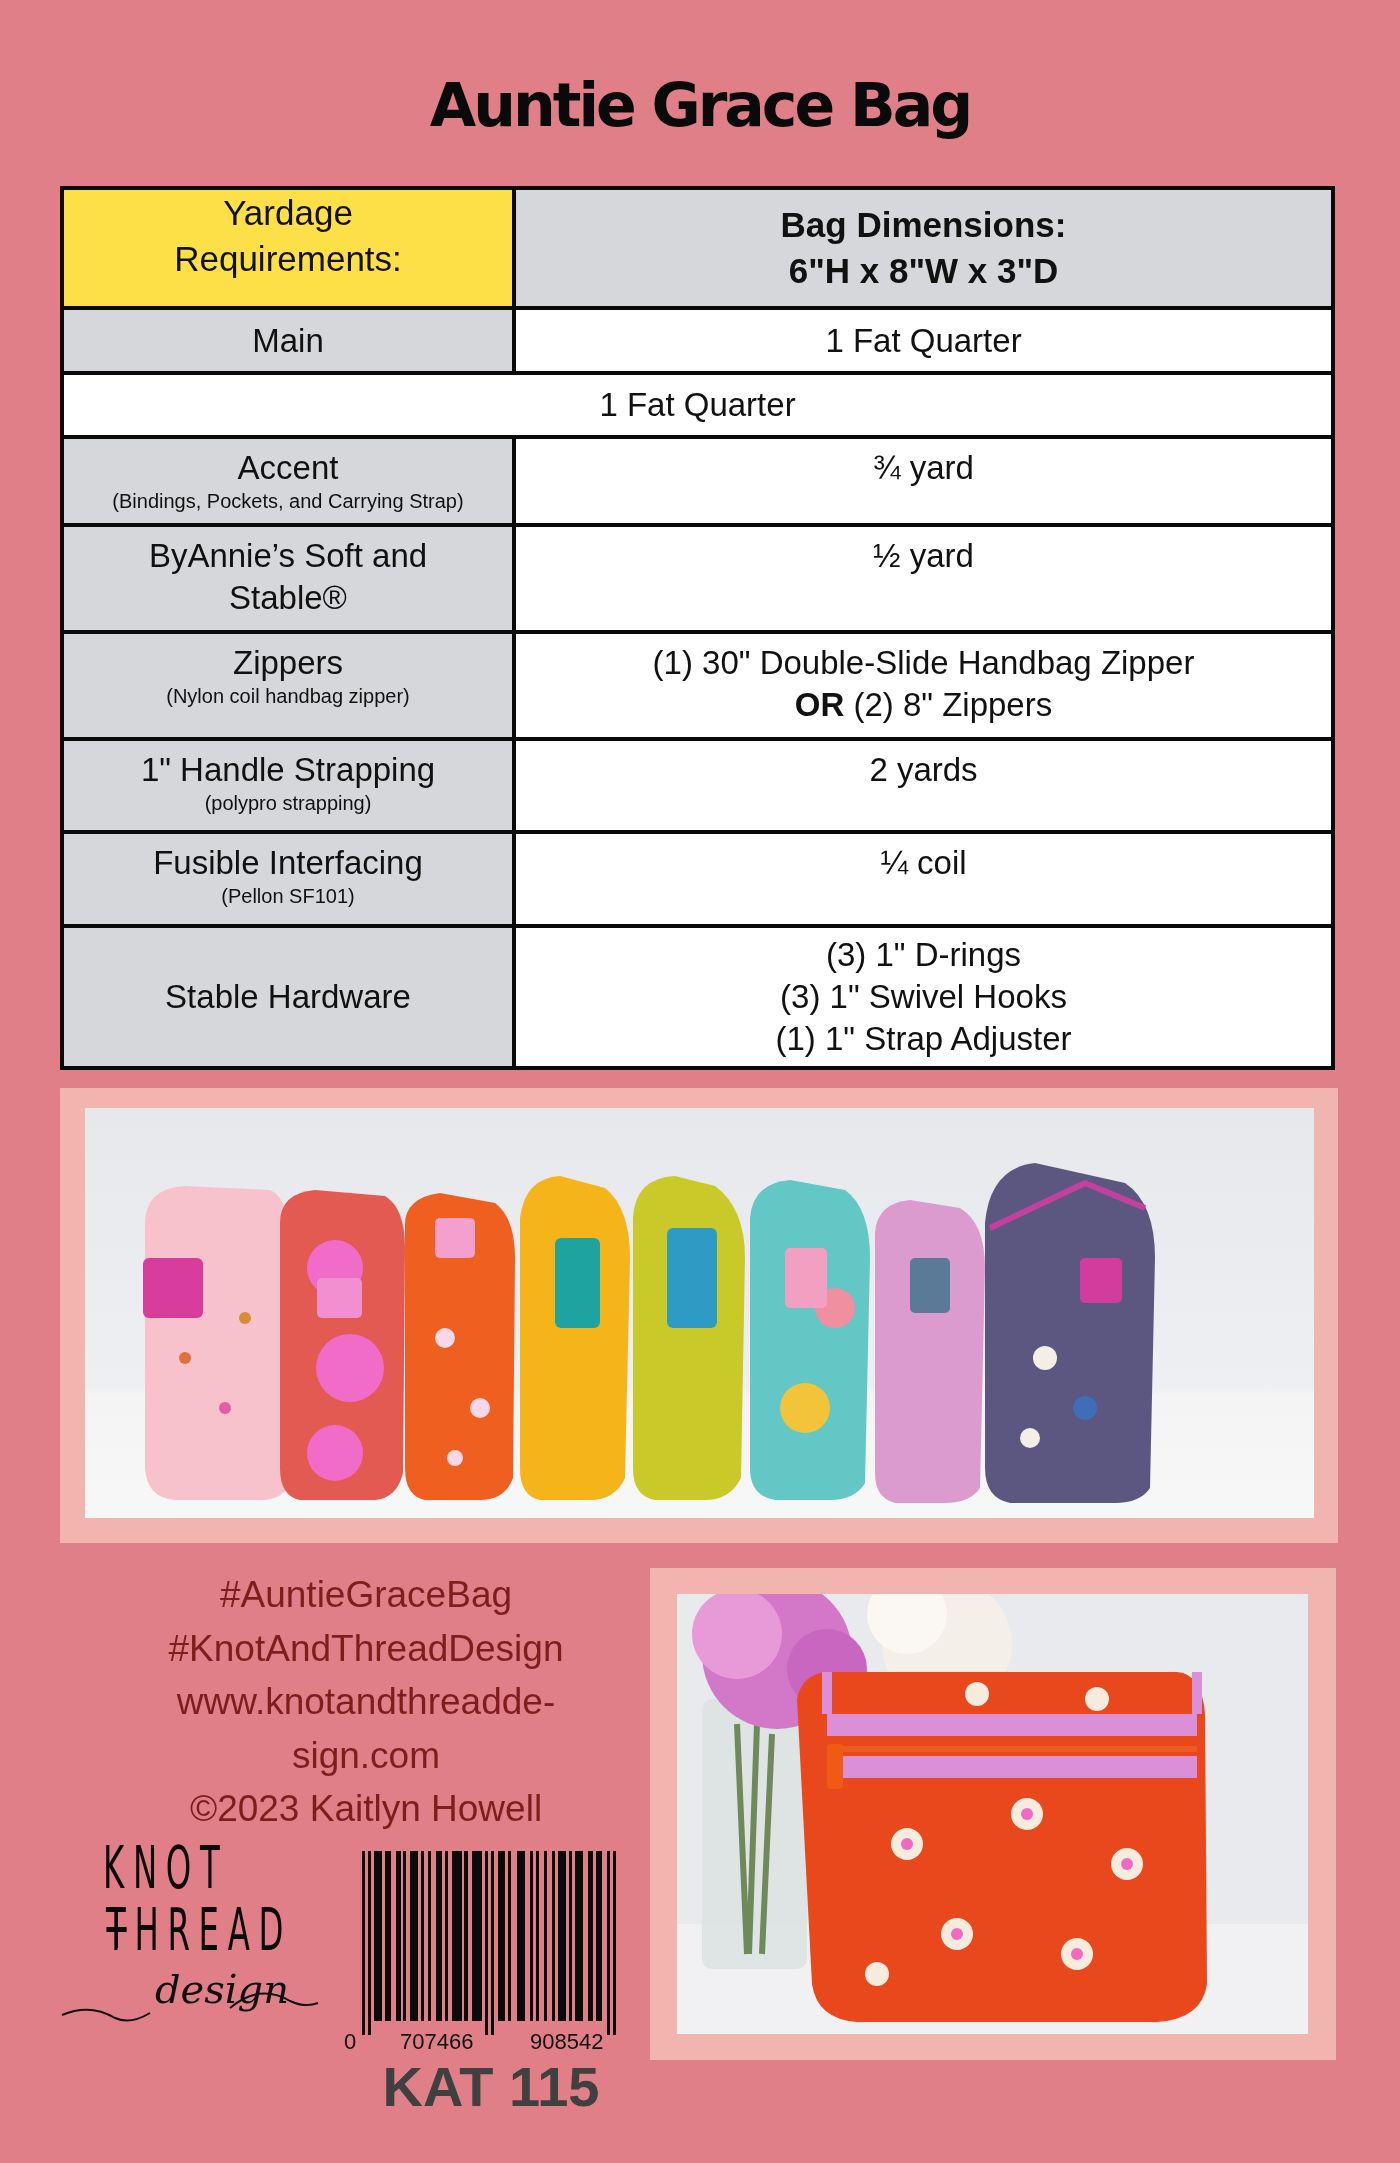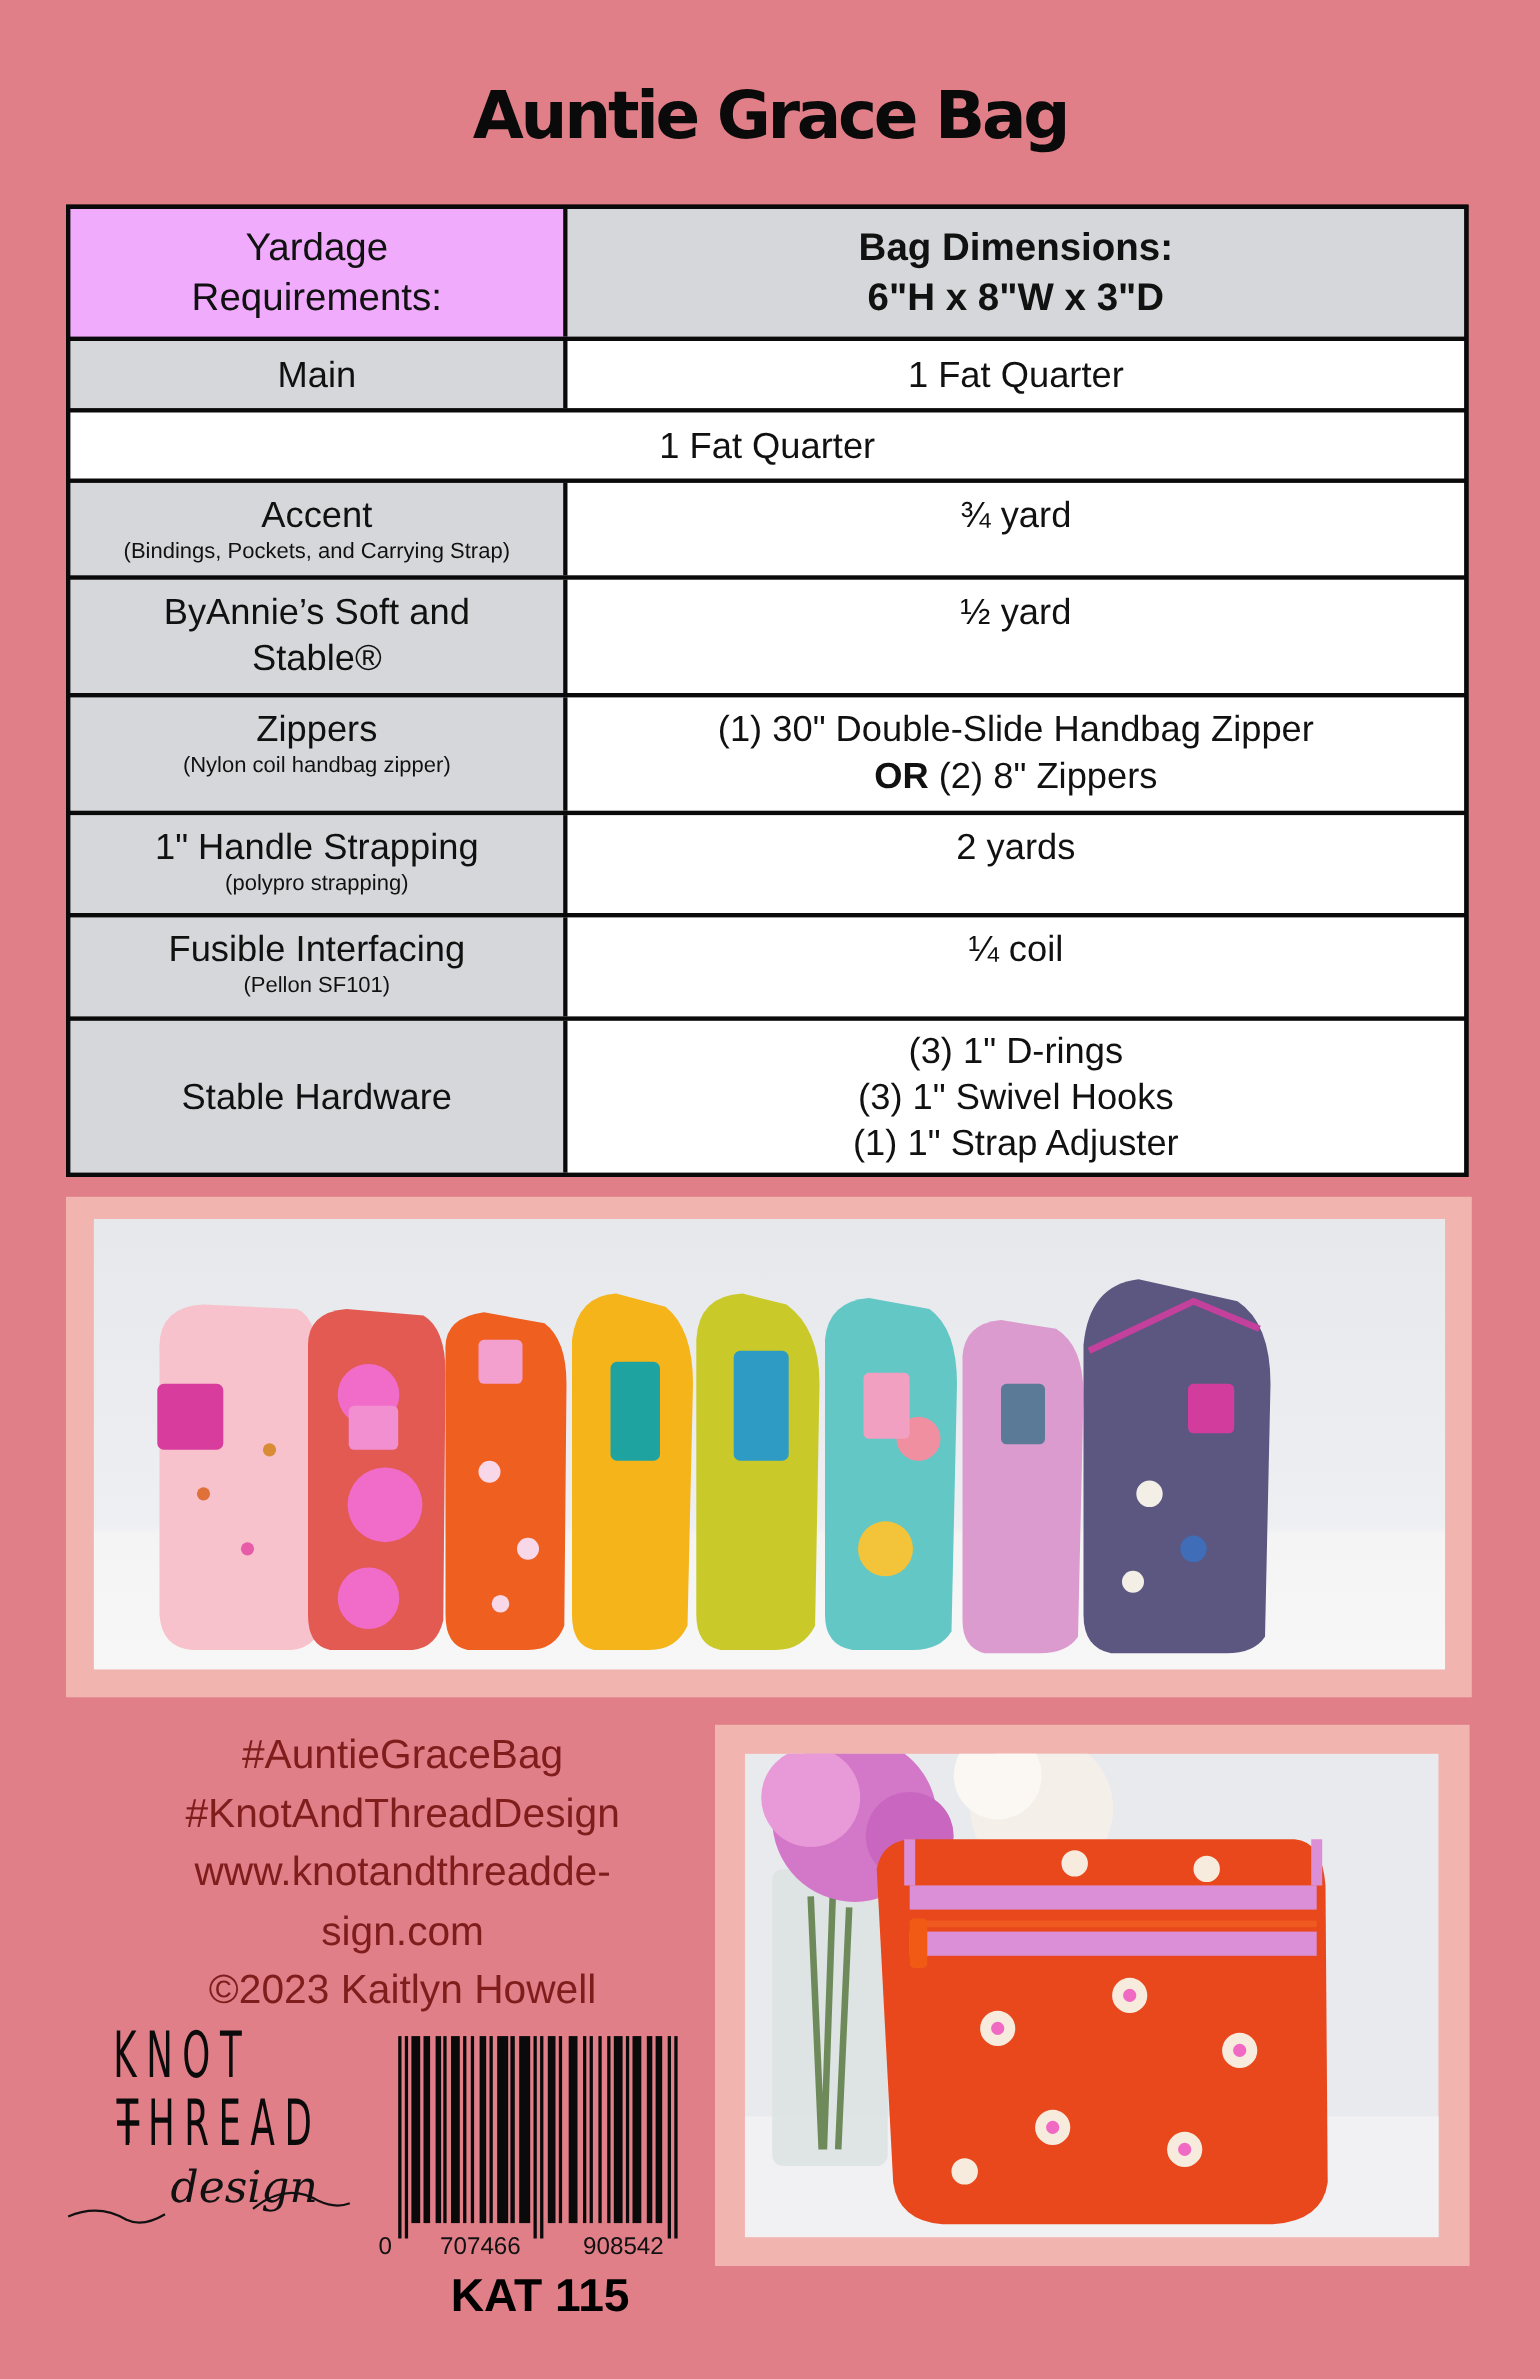--- a/index.html
+++ b/index.html
@@ -19,21 +19,21 @@
     border: 4px solid #0a0a0a; box-sizing: border-box; background: #0a0a0a;
   }
   .row { display: flex; border-top: 4px solid #0a0a0a; box-sizing: border-box; }
   .row:first-child { border-top: none; }
   .cell {
     display: flex; flex-direction: column; align-items: center; justify-content: flex-start;
     text-align: center; box-sizing: border-box; padding-top: 8px;
   }
   .c1 { width: 452px; background: #D6D7DA; border-right: 4px solid #0a0a0a; }
   .c2 { flex: 1; background: #FFFFFF; align-items: center; }
-  .hdr .c1 { background: #f0abfc; justify-content: center; padding-top: 0; }
+  .hdr .c1 { background: #fde047; padding-top: 0; }
   .hdr .c2 { background: #D6D7DA; justify-content: center; padding-top: 0; }
   .center-v { justify-content: center !important; padding-top: 0 !important; }
   .lbl { font-size: 33px; line-height: 42px; }
   .sub { font-size: 20px; line-height: 24px; }
   .val { font-size: 33px; line-height: 42px; }
   .hdrtxt { font-size: 35px; line-height: 46px; }
   .bold { font-weight: bold; }
   .frame {
     position: absolute; background: #F2B4AF;
   }
@@ -49,21 +49,21 @@
     transform-origin: left top; color: #0b0b0b; font-weight: normal;
   }
   .logo-script {
     position: absolute; left: 95px; top: 128px;
     font-family: "DejaVu Serif", serif; font-style: italic; font-size: 40px; color: #111;
   }
   .barcode { position: absolute; left: 350px; top: 1845px; width: 280px; height: 215px; }
   .bc-num { position: absolute; font-size: 22px; color: #111; }
   .kat {
     position: absolute; left: 360px; top: 2063px; width: 262px; text-align: center;
-    font-weight: bold; font-size: 42px; line-height: 48px; color: #000000;
+    font-weight: bold; font-size: 56px; line-height: 48px; color: #404040;
   }
 </style>
 </head>
 <body>
 
 <div class="title">Auntie Grace Bag</div>
 
 <div class="tbl">
   <div class="row hdr" style="height:116px">
     <div class="cell c1">

